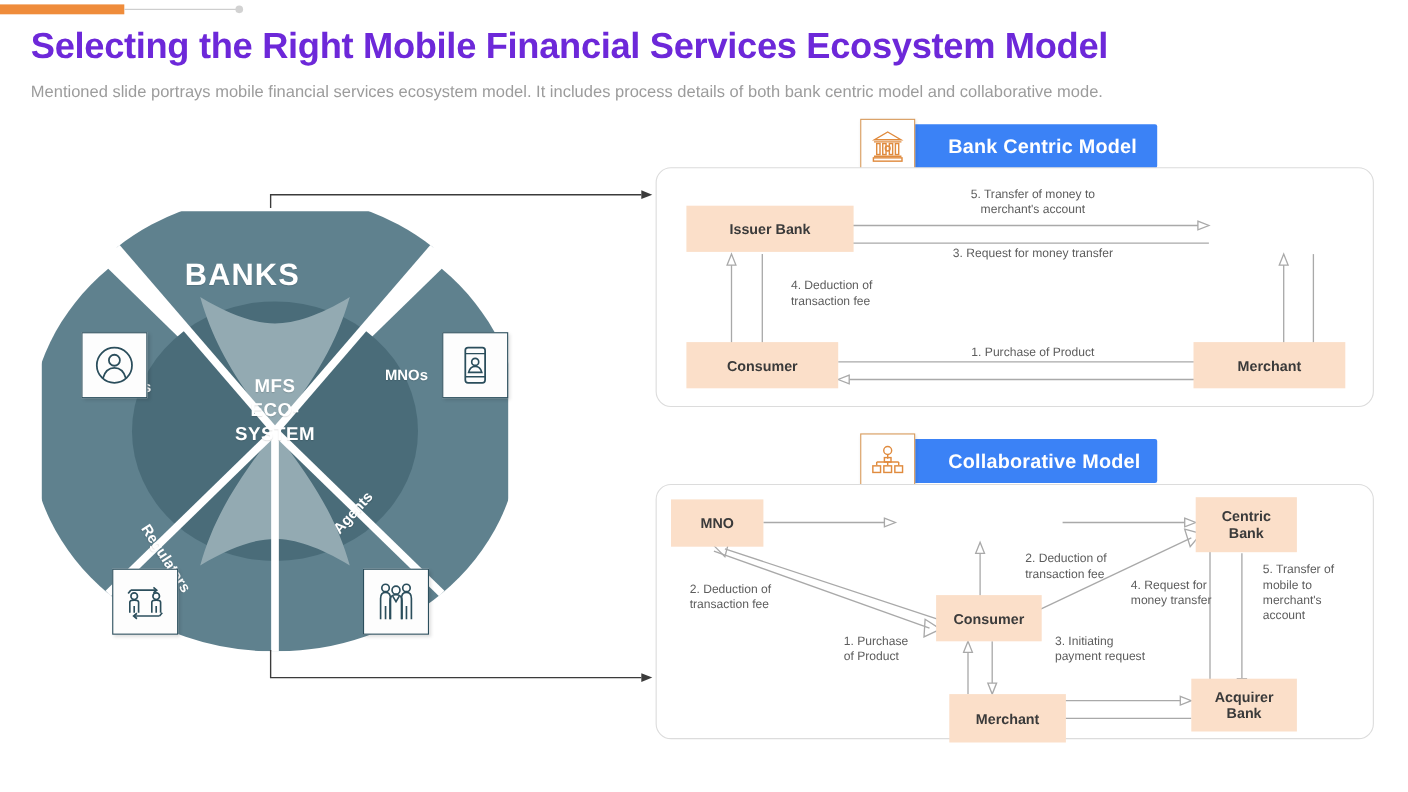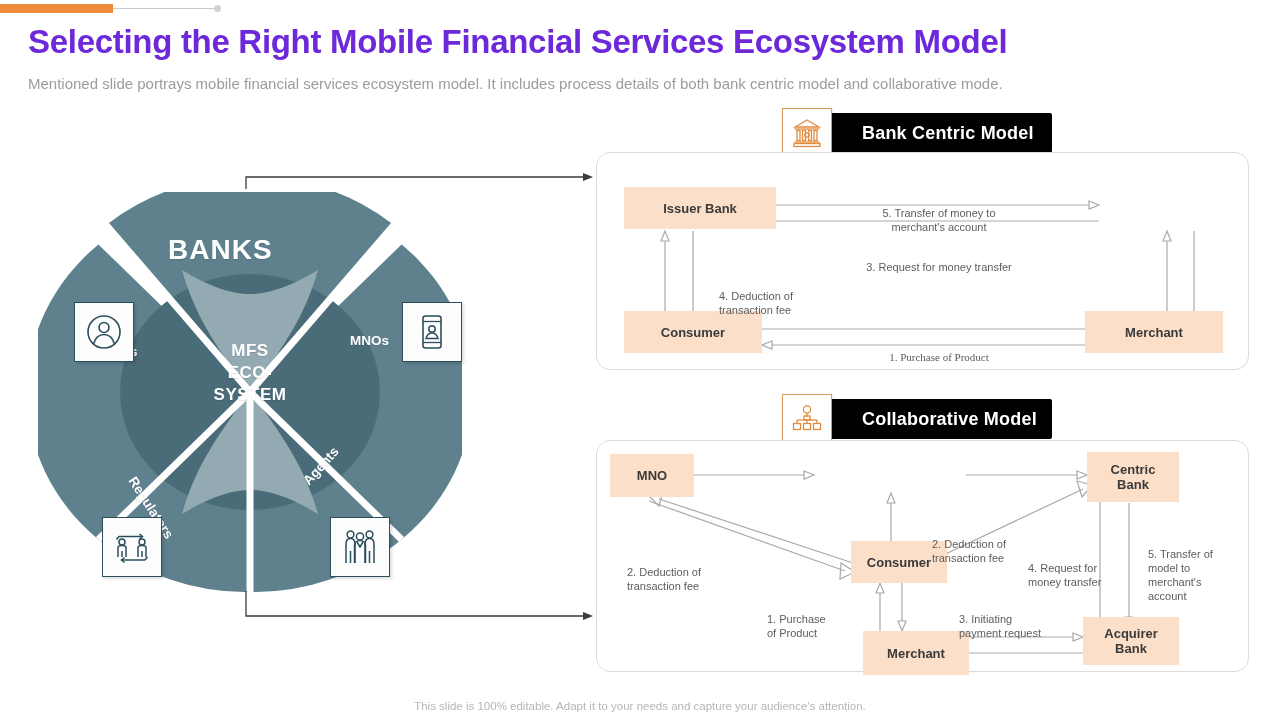--- a/index.html
+++ b/index.html
@@ -81,21 +81,21 @@
   .ib-mnos      { left: 364px; top: 110px; }
   .ib-regulators{ left: 64px;  top: 325px; }
   .ib-agents    { left: 292px; top: 325px; }
 
   
   .connector { position: absolute; stroke: #3b3b3b; fill: none; }
 
   
   .panel-header {
     position: absolute; height: 40px; display: flex; align-items: center;
-    background: #000000; border-radius: 2px;
+    background: #3b82f6; border-radius: 2px;
   }
   .panel-header .hdr-icon-box {
     position: absolute; left: -27px; top: -5px;
     width: 50px; height: 50px; background: #fff;
     border: 1px solid #d79a5a;
     display: flex; align-items: center; justify-content: center;
     box-shadow: 1px 1px 3px rgba(0,0,0,.12);
   }
   .panel-header .hdr-text {
     margin-left: 53px; color: #ffffff; font-size: 18px; font-weight: 700;
@@ -109,21 +109,21 @@
 
   .node {
     position: absolute; background: #fbdfc9;
     display: flex; align-items: center; justify-content: center;
     text-align: center; color: #3a3a3a; font-size: 13px; font-weight: 700;
     line-height: 15px;
   }
   .node.sm { font-size: 12.5px; }
 
   .flow-label {
-    position: absolute; color: #5d5d5d; font-size: 11px; line-height: 14px; margin-top: 36px;
+    position: absolute; color: #5d5d5d; font-size: 11px; line-height: 14px;
   }
   .flow-label.ctr { text-align: center; }
 
   .arrows { position: absolute; left: 0; top: 0; overflow: visible; }
   .arrows line, .arrows path { stroke: #a9a9a9; stroke-width: 1.2; fill: none; }
 </style>
 </head>
 <body>
 
 <div class="slide">
@@ -315,21 +315,21 @@
     </div>
 
     <div class="flow-label ctr" style="left:232px; top:71px; width:220px;">3. Request for money transfer</div>
 
     <div class="flow-label" style="left:122px; top:100px; width:130px;">
       <div>4. Deduction of</div>
       <div>transaction fee</div>
     </div>
 
 
-    <div class="flow-label ctr" style="left:232px; top:161px; width:220px;font-family:Liberation Serif, serif;">1. Purchase of Product</div>
+    <div class="flow-label ctr" style="left:232px; top:161px; width:220px;">1. Purchase of Product</div>
   </div>
 
   <div class="panel-header" style="left:809px; top:399px; width:243px;">
     <div class="hdr-icon-box">
       <svg width="30" height="30" viewBox="0 0 30 30">
         <g stroke="#e08b3e" stroke-width="1.3" fill="none">
           <circle cx="15" cy="5.5" r="3.6"></circle>
           <line x1="15" y1="9.1" x2="15" y2="13"></line>
           <line x1="5" y1="16" x2="25" y2="16"></line>
           <line x1="5" y1="16" x2="5" y2="19"></line>
@@ -427,21 +427,20 @@
       <div>payment request</div>
     </div>
 
     <div class="flow-label" style="left:431px; top:84px; width:110px;">
       <div>4. Request for</div>
       <div>money transfer</div>
     </div>
 
     <div class="flow-label" style="left:551px; top:70px; width:90px;">
       <div>5. Transfer of</div>
-      <div>model to</div>
+      <div>mobile to</div>
       <div>merchant's</div>
       <div>account</div>
     </div>
   </div>
 
-  <div class="footer">This slide is 100% editable. Adapt it to your needs and capture your audience's attention.</div>
 
 </div>
 
 </body></html>

